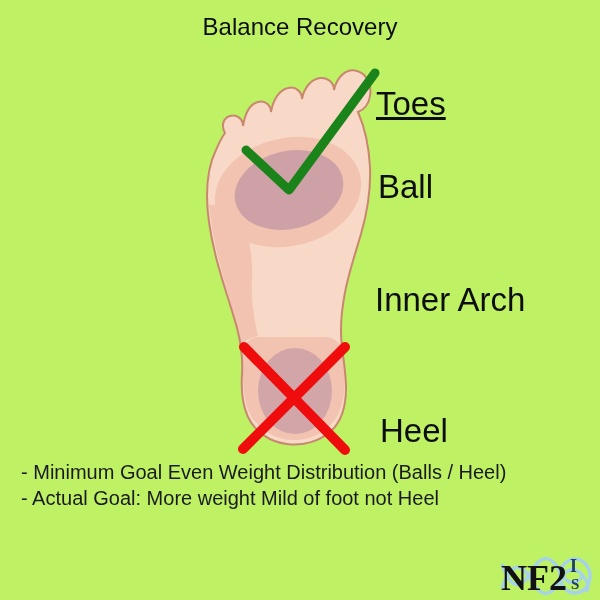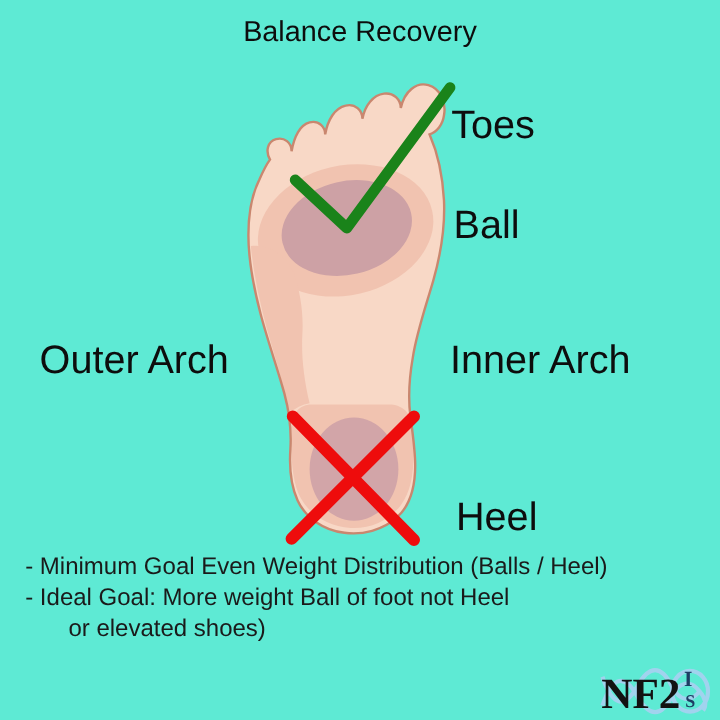--- a/index.html
+++ b/index.html
@@ -1,28 +1,28 @@
 <!DOCTYPE html>
 <html><head>
 <meta charset="utf-8">
 <style>
   html,body{margin:0;padding:0;background:#ffffff;}
   .stage{
-    position:relative;width:600px;height:600px;background:#5eead4;overflow:hidden;
+    position:relative;width:600px;height:600px;background:#bef264;overflow:hidden;
     font-family:"Liberation Sans",sans-serif;color:#111;
   }
   .title{
     position:absolute;top:13px;left:0;width:600px;text-align:center;
     font-size:24px;line-height:28px;color:#0d0d0d;white-space:nowrap;
   }
   .foot-svg{position:absolute;left:0;top:0;}
   .part-label{
     position:absolute;font-size:33px;line-height:34px;color:#0d0d0d;white-space:nowrap;
   }
-  .lbl-toes{left:376px;top:87px;}
+  .lbl-toes{left:376px;top:87px;text-decoration:underline;}
   .lbl-ball{left:378px;top:170px;}
   .lbl-outer-arch{left:33px;top:283px;}
   .lbl-inner-arch{left:375px;top:283px;}
   .lbl-heel{left:380px;top:414px;}
   .notes{
     position:absolute;left:21px;top:459px;width:570px;
     font-size:20px;line-height:26px;color:#1a1a1a;
   }
   .notes .note-line{white-space:nowrap;}
   .notes .indent{margin-left:36px;}
@@ -109,28 +109,26 @@
     <polyline points="246,150 289,190 375,73" fill="none" stroke-width="9" stroke-linecap="round" stroke-linejoin="round" stroke="#1a831a"></polyline>
 
     <g stroke-width="10" stroke-linecap="round" stroke="#ee0c0c">
       <line x1="244" y1="347" x2="345" y2="450"></line>
       <line x1="345" y1="347" x2="243" y2="449"></line>
     </g>
   </svg>
 
   <div class="part-label lbl-toes">Toes</div>
   <div class="part-label lbl-ball">Ball</div>
-  <div class="part-label lbl-outer-arch">Outer Arch</div>
   <div class="part-label lbl-inner-arch">Inner Arch</div>
   <div class="part-label lbl-heel">Heel</div>
 
   <div class="notes">
     <div class="note-line">- Minimum Goal Even Weight Distribution (Balls / Heel)</div>
-    <div class="note-line">- Ideal Goal: More weight Ball of foot not Heel</div>
-    <div class="note-line indent">or elevated shoes)</div>
+    <div class="note-line">- Actual Goal: More weight Mild of foot not Heel</div>
   </div>
 
   <div class="logo">
     <svg width="96" height="48" viewBox="0 0 96 48">
       <g fill="none" stroke-width="3.5" opacity="0.95" stroke="#a5d2f0">
         <path d="M 3,38 C 12,12 22,12 32,30 C 42,48 52,48 61,30 C 67,18 76,16 84,26 C 89,32 90,38 87,42"></path>
         <path d="M 3,14 C 12,40 22,40 32,22 C 42,4 52,4 61,22 C 67,34 76,36 84,26"></path>
         <ellipse cx="76" cy="26" rx="15" ry="17"></ellipse>
       </g>
       <text x="2" y="40" font-size="36" fill="#121212">NF2</text>

